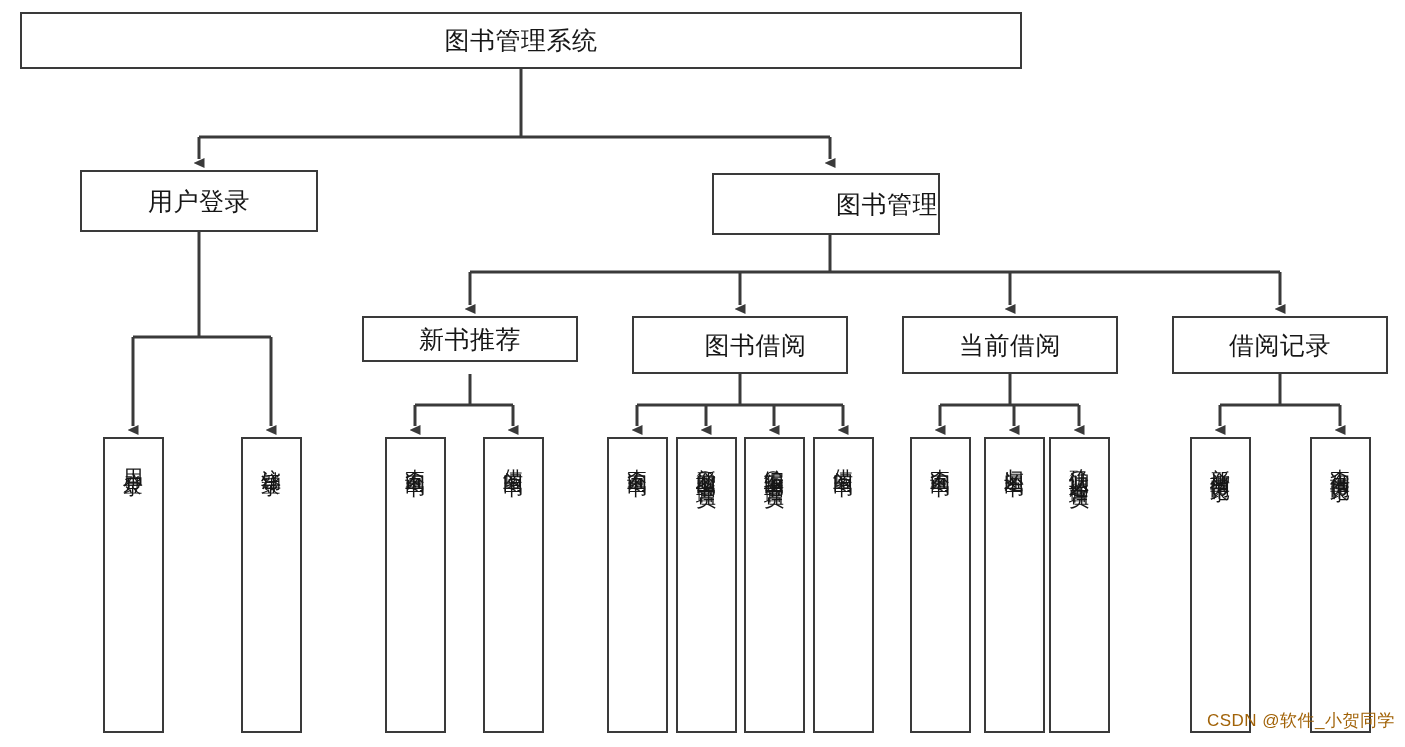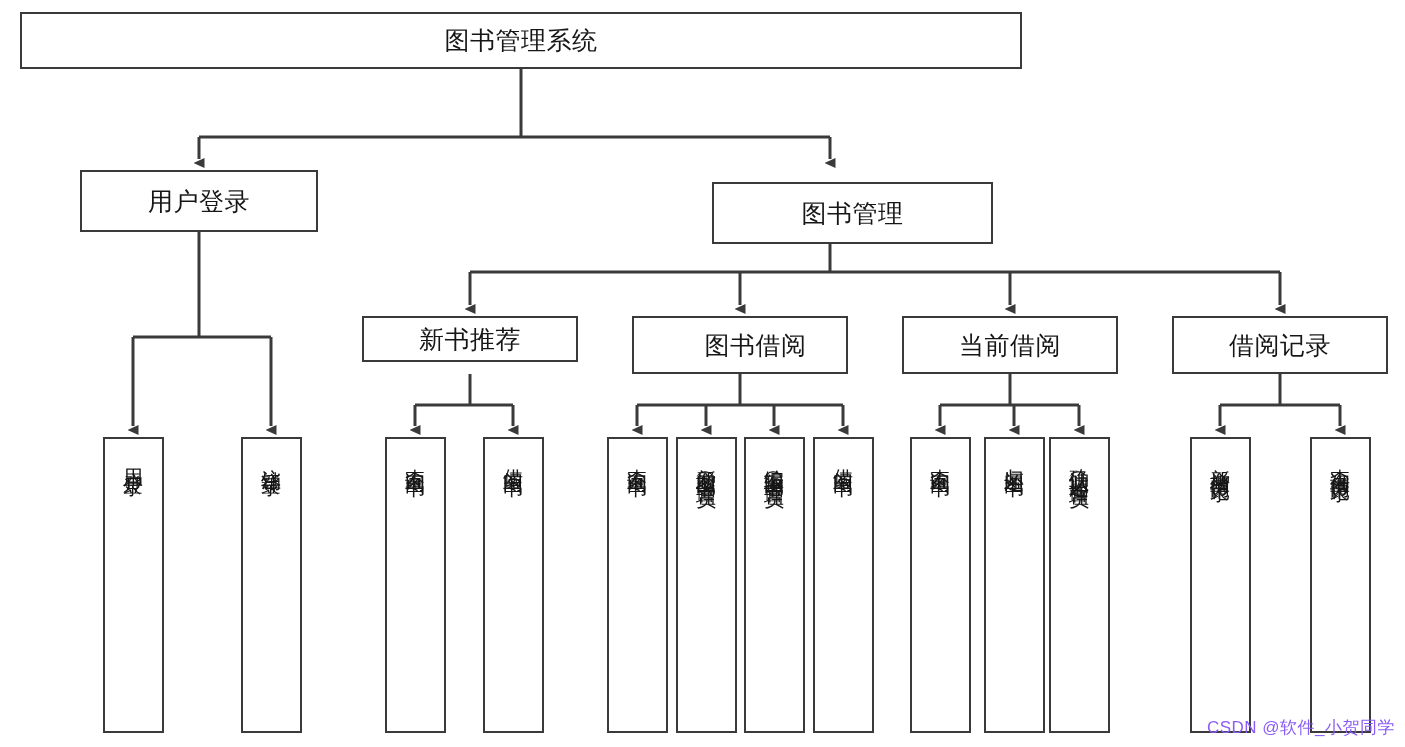--- a/index.html
+++ b/index.html
@@ -52,23 +52,23 @@
     text-orientation: upright;
     font-size: 20px;
     letter-spacing: 3px;
     line-height: 1;
     white-space: normal;
     text-align: left;
   }
   .watermark {
     position: absolute;
     right: 10px;
-    bottom: 8px;
+    bottom: 15px;
     font-size: 17px;
-    color: #8b5cf6;
+    color: #a16207;
     letter-spacing: 0.5px;
     white-space: nowrap;
   }
 </style>
 </head>
 <body>
 
 <div id="canvas">
 
   <svg id="wires" viewBox="0 0 1405 747" xmlns="http://www.w3.org/2000/svg">
@@ -121,21 +121,21 @@
     </g>
   </svg>
 
   <div class="node" style="left: 20px; top: 12px; width: 1002px; height: 57px;">
     <span class="node-label">图书管理系统</span>
   </div>
 
   <div class="node" style="left: 80px; top: 170px; width: 238px; height: 62px;">
     <span class="node-label">用户登录</span>
   </div>
-  <div class="node" style="left: 712px; top: 182px; width: 281px; height: 62px;">
+  <div class="node" style="left: 712px; top: 173px; width: 228px; height: 62px; justify-content: flex-end;">
     <span class="node-label">图书管理</span>
   </div>
 
   <div class="node" style="left: 362px; top: 316px; width: 216px; height: 46px;">
     <span class="node-label">新书推荐</span>
   </div>
   <div class="node" style="left: 632px; top: 316px; width: 216px; height: 58px; padding-left: 31px;">
     <span class="node-label">图书借阅</span>
   </div>
   <div class="node" style="left: 902px; top: 316px; width: 216px; height: 58px;">

